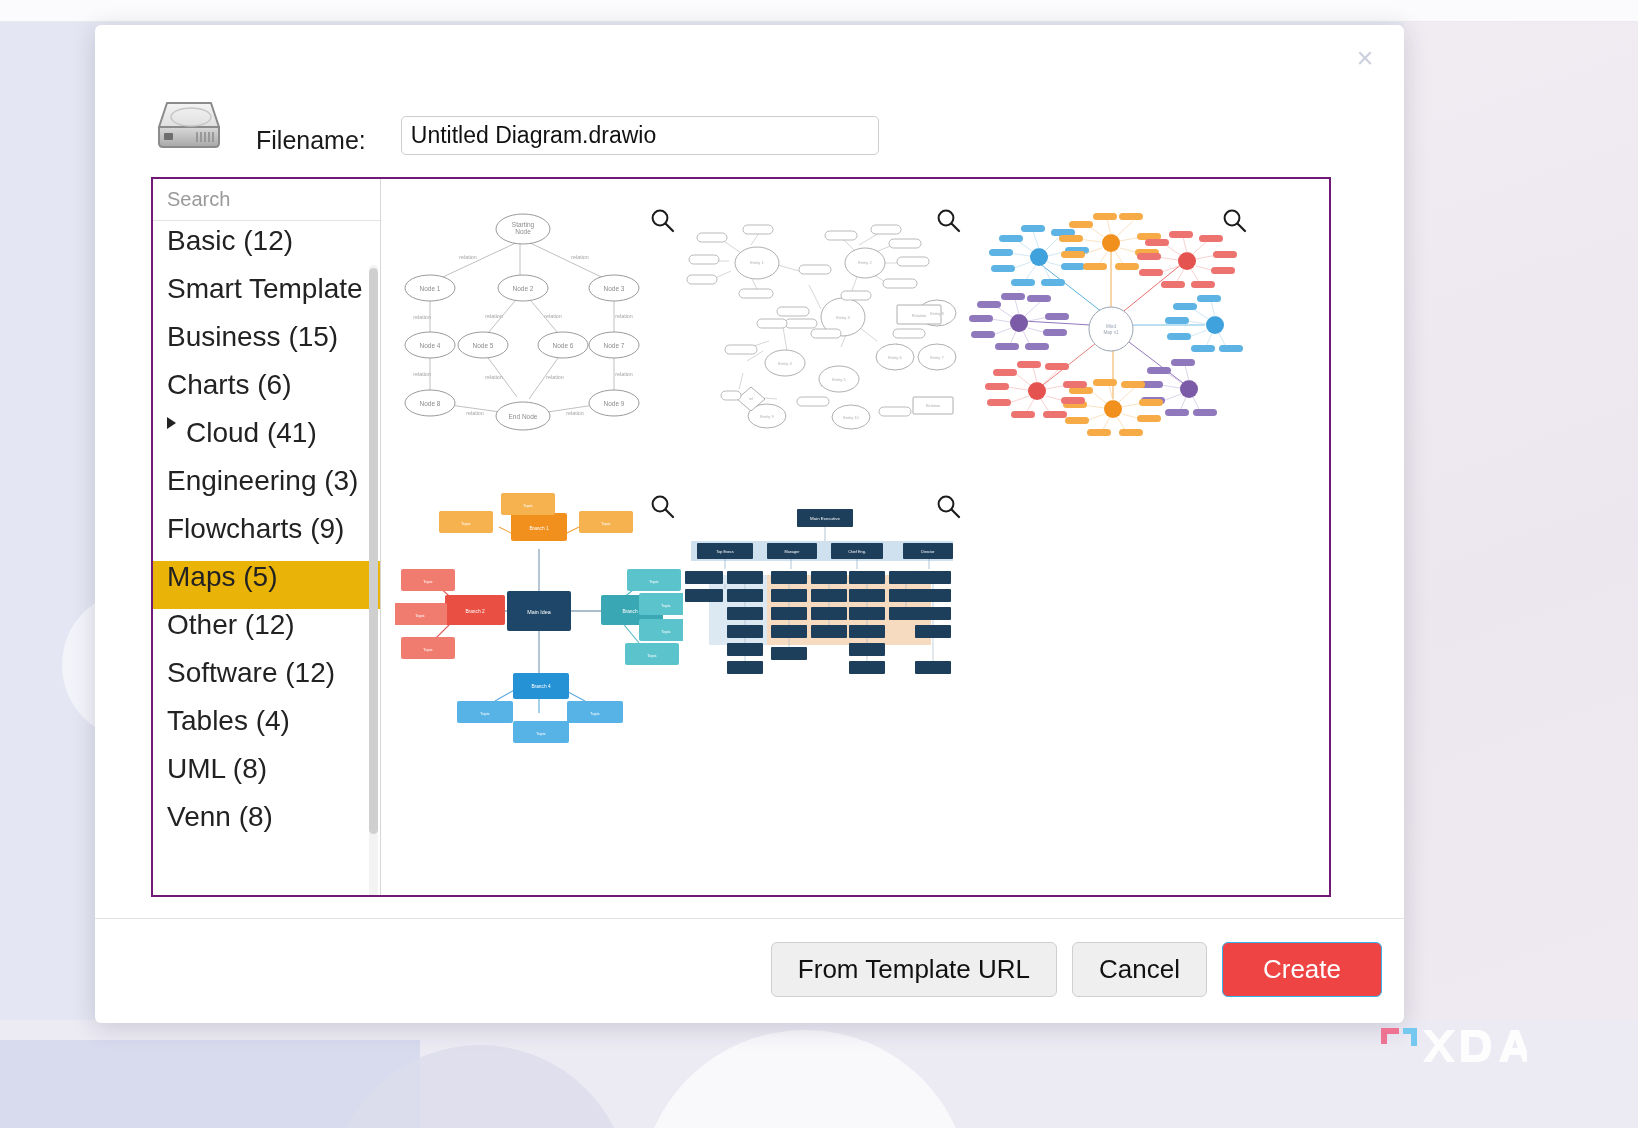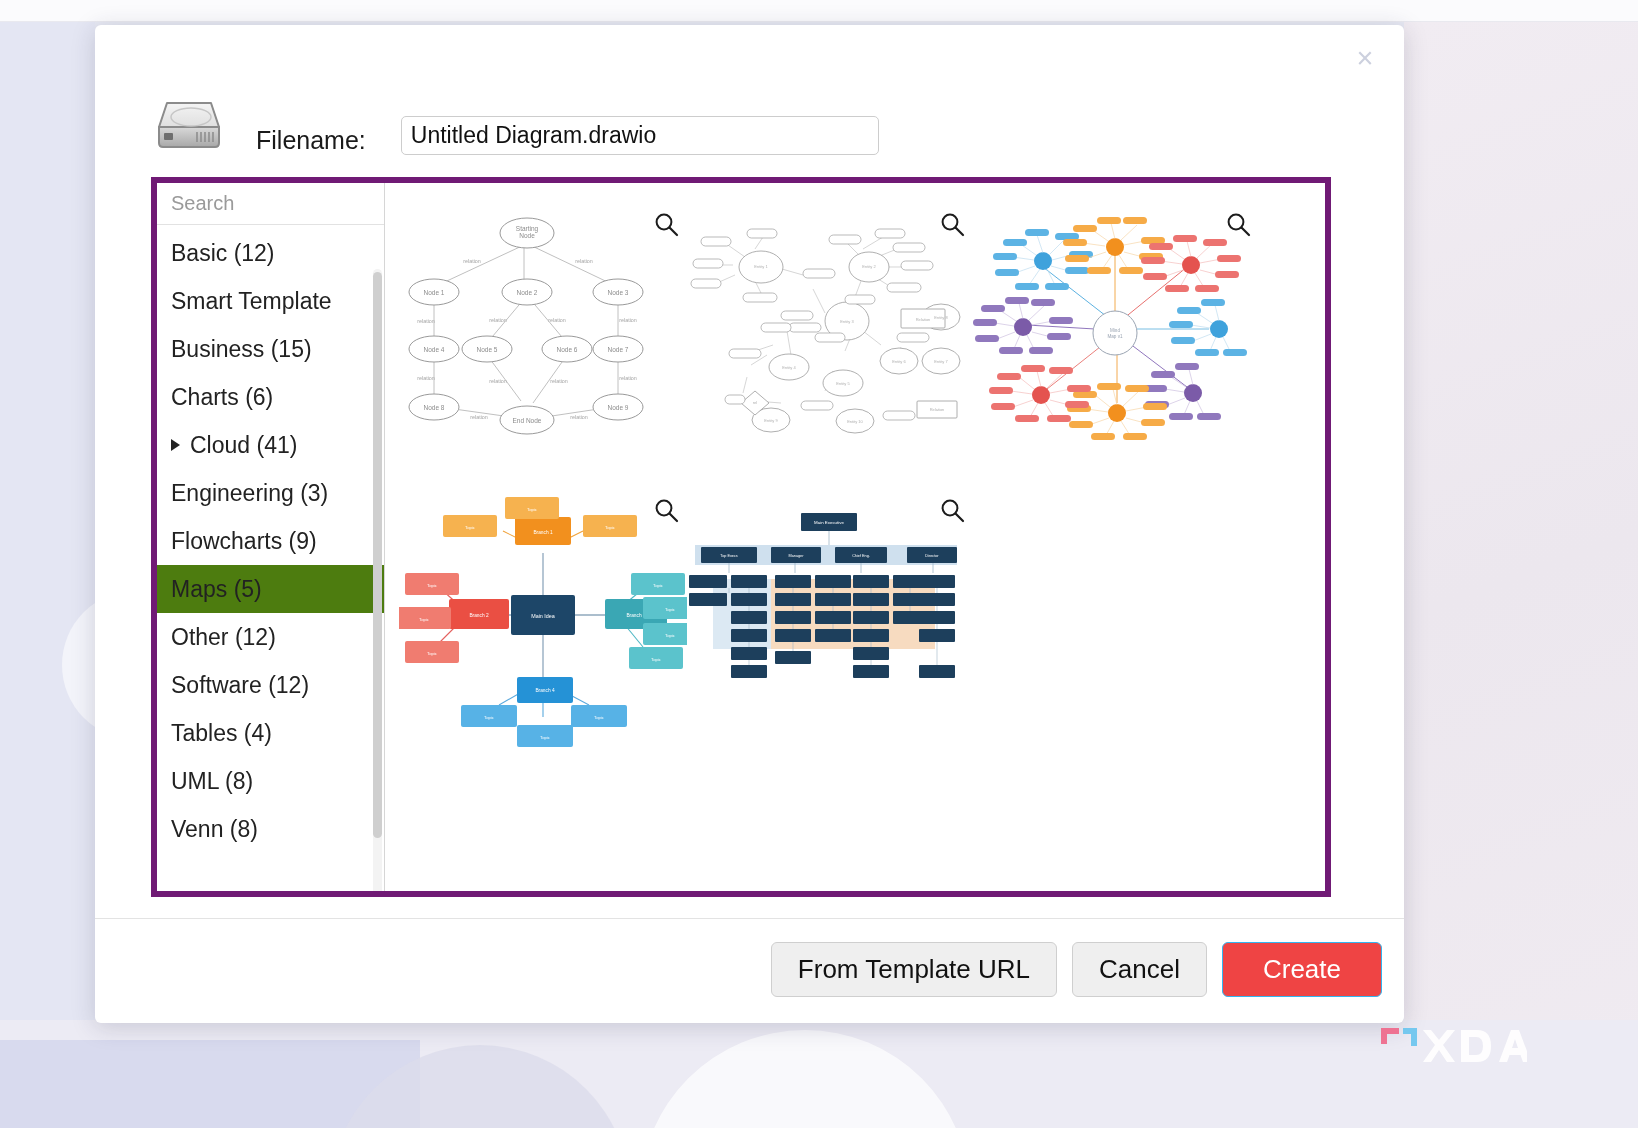--- a/index.html
+++ b/index.html
@@ -92,21 +92,21 @@
   }
   #filetype-select .sel-text { flex:1; }
   #filetype-select .chev {
     width:18px; height:18px; flex:none; margin-left:6px;
   }
 
   
   #body-panel {
     position:absolute; left:56px; top:152px;
     width:1180px; height:720px;
-    border:6px solid #701a75;
+    border:2px solid #701a75;
     display:flex; background:#fff;
   }
   #sidebar {
     width:228px; flex:none; border-right:1px solid #d6d6d6;
     display:flex; flex-direction:column; background:#fff;
   }
   #search-wrap {
     height:42px; flex:none;
     border-bottom:1px solid #e2e2e2;
     display:flex; align-items:center;
@@ -118,25 +118,25 @@
     font-size:20px; font-family:"Liberation Sans", sans-serif;
     color:#333; background:transparent;
   }
   #search-input::placeholder { color:#9a9a9a; }
   #search-icon { width:22px; height:22px; flex:none; }
   #cat-list {
     flex:1; overflow:hidden; position:relative;
     padding-top:4px;
   }
   .cat-item {
-    height:48px; display:flex; align-items:center;
-    padding-left:14px; font-size:23px; color:#222;
+    height:48px; display:flex; 
+    padding-left:14px; font-size:28px; color:#222;
     cursor:pointer; white-space:nowrap;
   }
-  .cat-item.selected { background:#4d7c0f; }
+  .cat-item.selected { background:#eab308; }
   .cat-item .arrow {
     width:0; height:0; flex:none;
     border-left:9px solid #222; border-top:6px solid transparent;
     border-bottom:6px solid transparent;
     margin-right:10px;
   }
   #cat-scrollbar {
     position:absolute; right:2px; top:47px;
     width:9px; height:566px;
     background:#cfcfcf; border-radius:5px; cursor:pointer;

